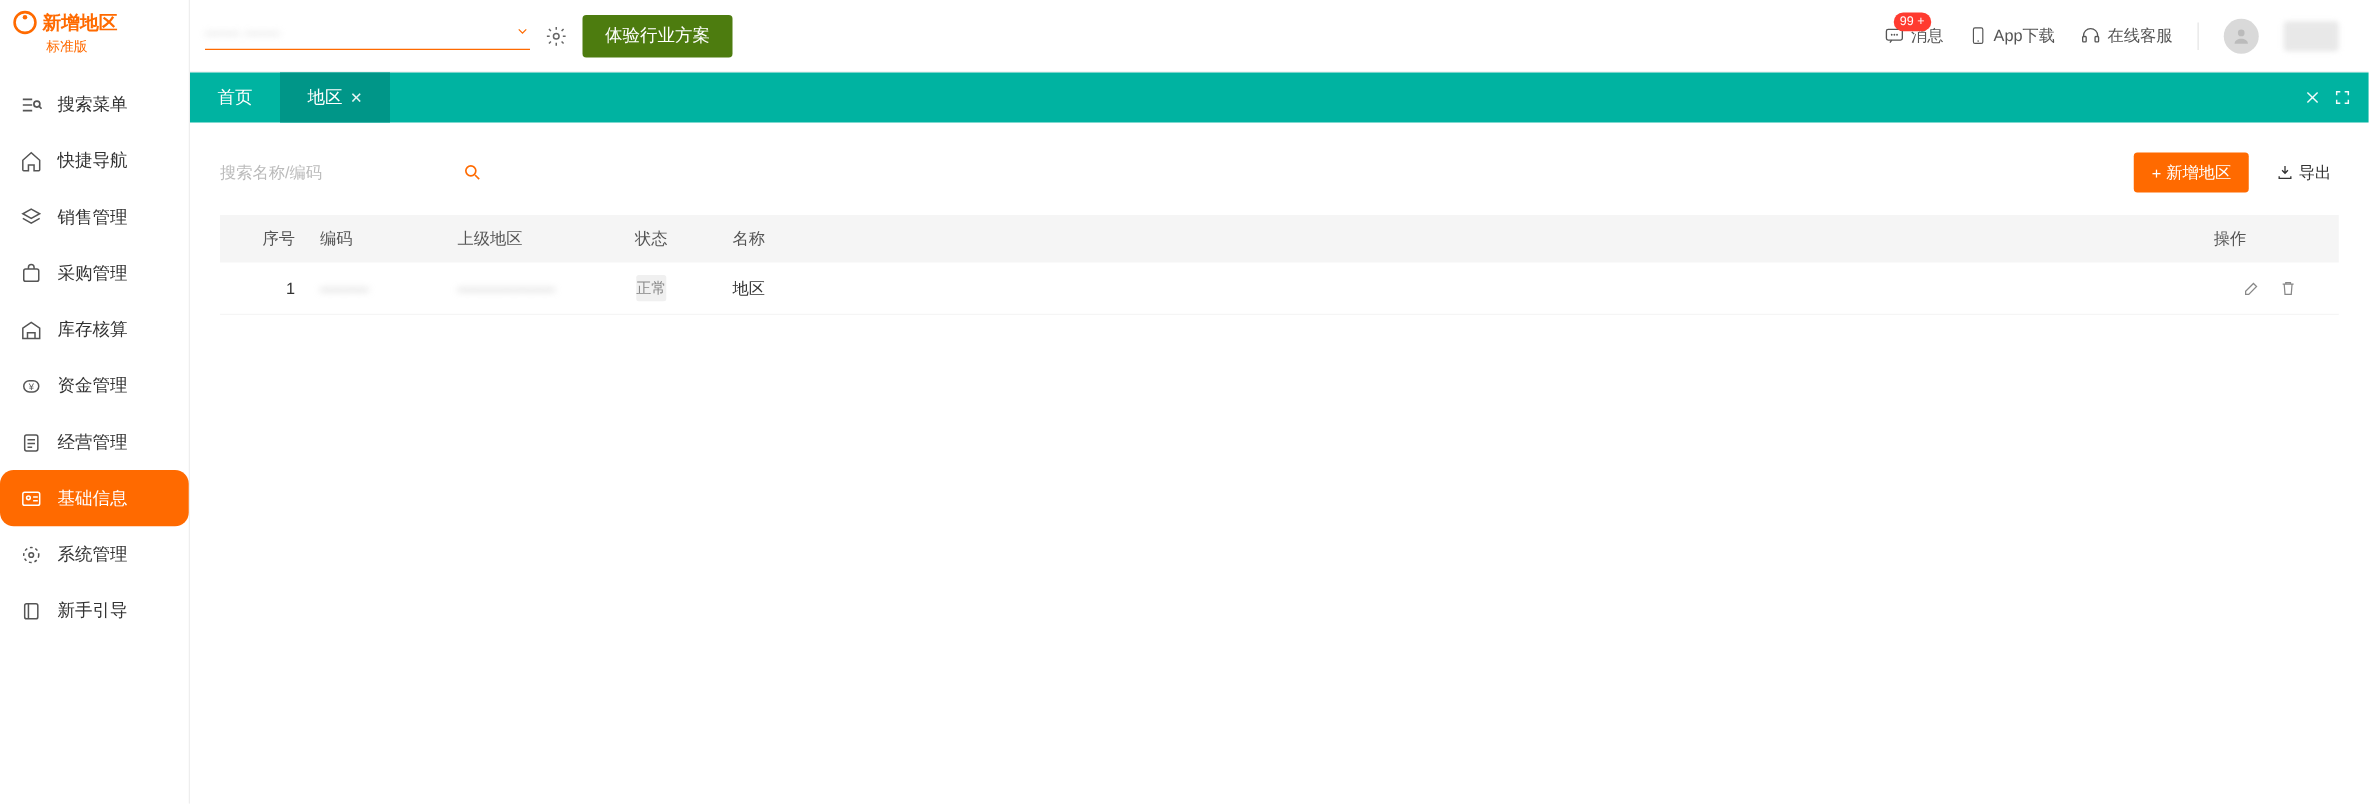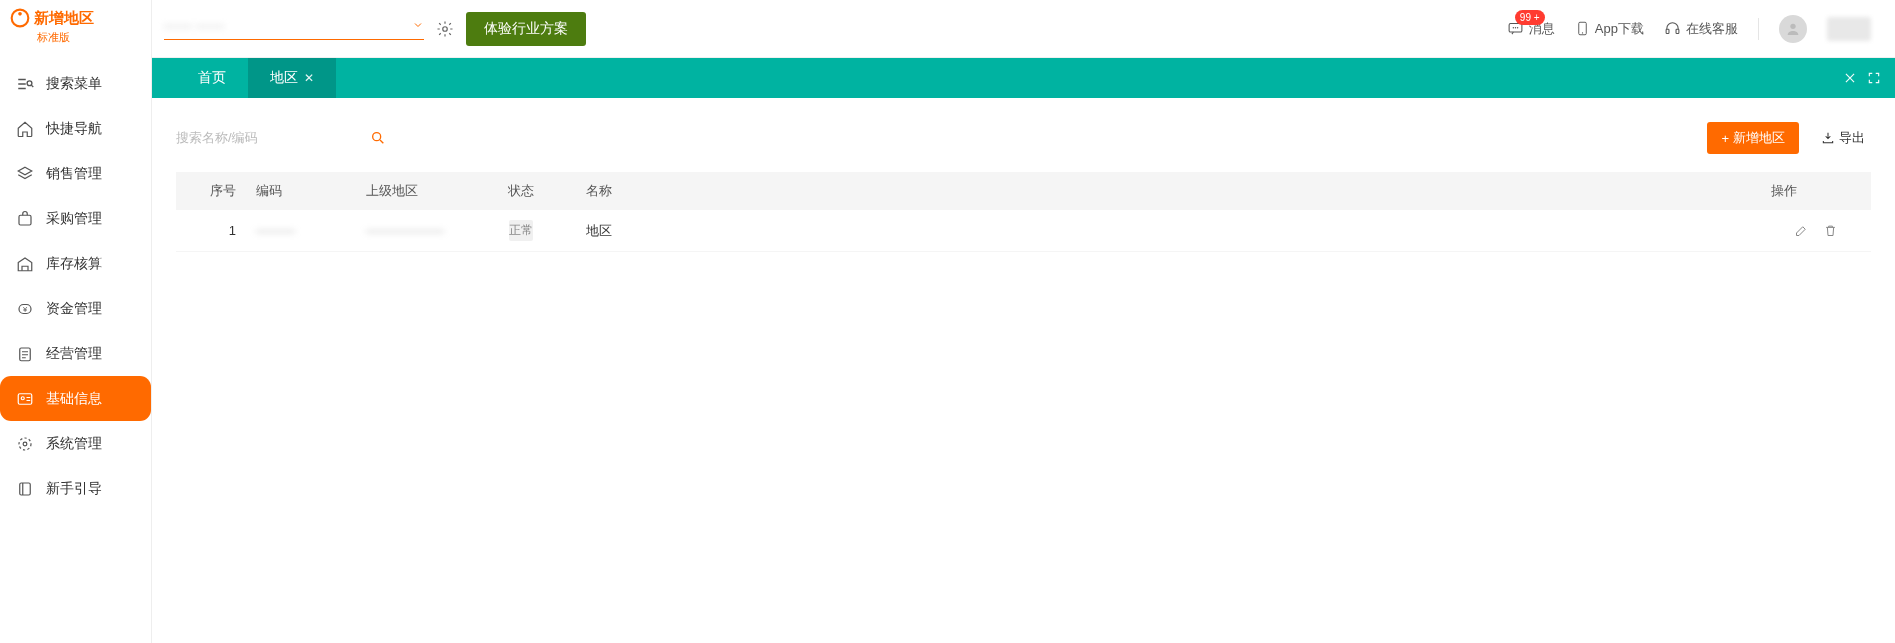--- a/index.html
+++ b/index.html
@@ -29,21 +29,21 @@
 .orange-btn { background: #4d7c0f; color: #fff; border: none; height: 34px; padding: 0 18px; border-radius: 3px; cursor: pointer; font-size: 14px; }
 .spacer { flex: 1; }
 .top-links { display: flex; align-items: center; gap: 20px; color: #555; }
 .top-link { display: flex; align-items: center; gap: 5px; cursor: pointer; position: relative; font-size: 13px; }
 .badge { position: absolute; top: -10px; left: 8px; background: #ff3b30; color: #fff; font-size: 10px; padding: 1px 5px; border-radius: 8px; line-height: 13px; }
 .divider { width: 1px; height: 22px; background: #e5e5e5; }
 .avatar { width: 28px; height: 28px; border-radius: 50%; background: #d9d9d9; display: flex; align-items: center; justify-content: center; }
 .avatar-ph { width: 44px; height: 24px; background: #e8e8e8; border-radius: 3px; filter: blur(2px); }
 
 
-.tabs-row { height: 40px; background: #00b3a1; display: flex; align-items: stretch; color: #fff; padding-left: 24px; }
+.tabs-row { height: 40px; background: #00b3a1; display: flex; align-items: stretch; color: #fff; }
 .tab { display: flex; align-items: center; gap: 6px; padding: 0 22px; cursor: pointer; font-size: 14px; }
 .tab.active { background: #009688; }
 .tab-close { font-size: 12px; opacity: .9; }
 .tabs-spacer { flex: 1; }
 .tabs-actions { display: flex; align-items: center; gap: 10px; padding: 0 14px; }
 .tabs-actions .ico { cursor: pointer; opacity: .95; }
 
 
 .content { flex: 1; padding: 24px; overflow: auto; }
 .toolbar { display: flex; align-items: center; gap: 16px; }

